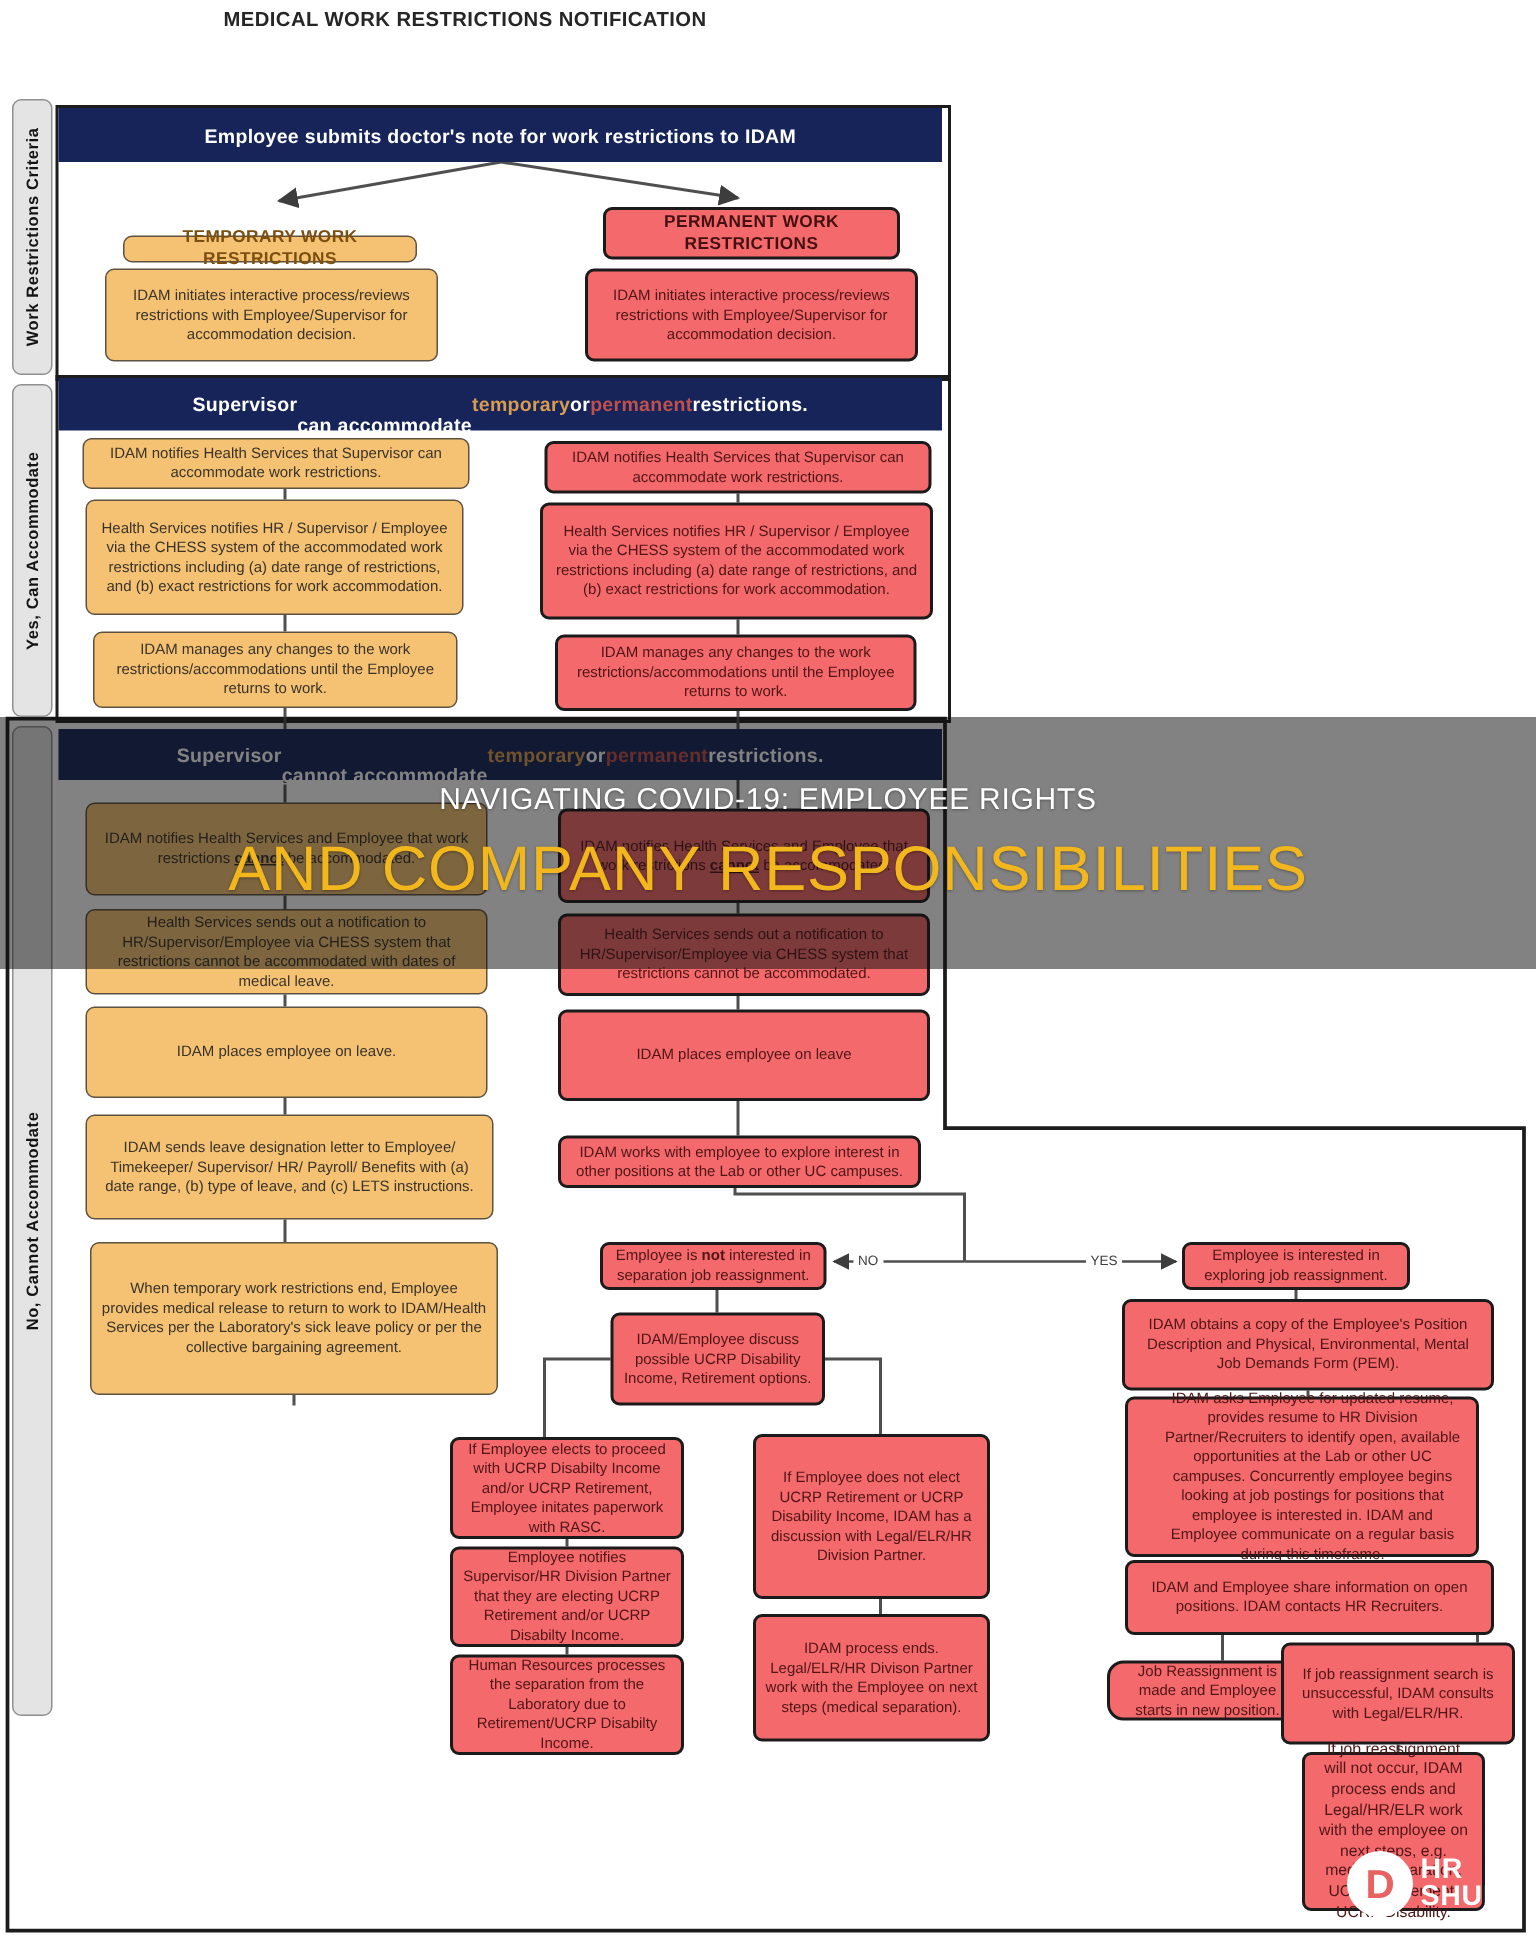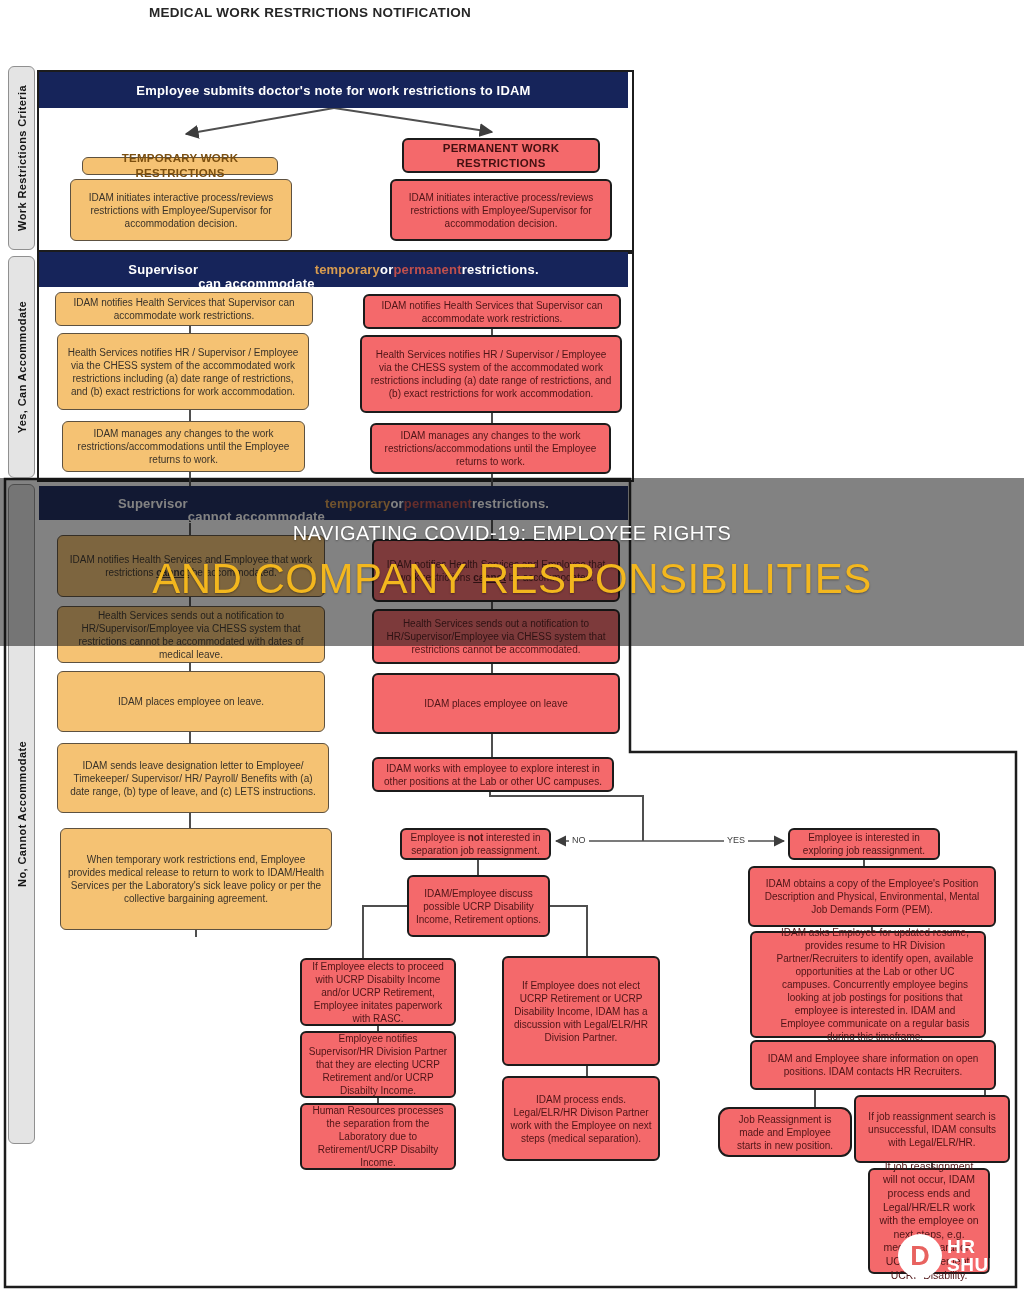--- a/index.html
+++ b/index.html
@@ -242,21 +242,21 @@
   </div>
 <div class="abs bx red" style="left:300px;top:1103px;width:156px;height:67px;">
     <div class="t">Human Resources processes the separation from the Laboratory due to Retirement/UCRP Disabilty Income.</div>
   </div>
 <div class="abs bx red" style="left:502px;top:1076px;width:158px;height:85px;">
     <div class="t">IDAM process ends. Legal/ELR/HR Divison Partner work with the Employee on next steps (medical separation).</div>
   </div>
 <div class="abs bx red" style="left:750px;top:1040px;width:246px;height:50px;">
     <div class="t">IDAM and Employee share information on open positions. IDAM contacts HR Recruiters.</div>
   </div>
-<div class="abs bx red" style="left:718px;top:1107px;width:134px;height:50px;border-radius:11px;">
+<div class="abs bx red" style="left:738px;top:1107px;width:134px;height:40px;border-radius:11px;">
     <div class="t">Job Reassignment is made and Employee starts in new position.</div>
   </div>
 <div class="abs bx red" style="left:854px;top:1095px;width:156px;height:68px;">
     <div class="t">If job reassignment search is unsuccessful, IDAM consults with Legal/ELR/HR.</div>
   </div>
 <div class="abs bx red" style="left:868px;top:1168px;width:122px;height:106px;font-size:10.5px;">
     <div class="t">If job reassignment will not occur, IDAM process ends and Legal/HR/ELR work with the employee on next steps, e.g. medical separation, UCRP Retirement, UCRP Disability.</div>
   </div>
 
 <div class="abs banner">

